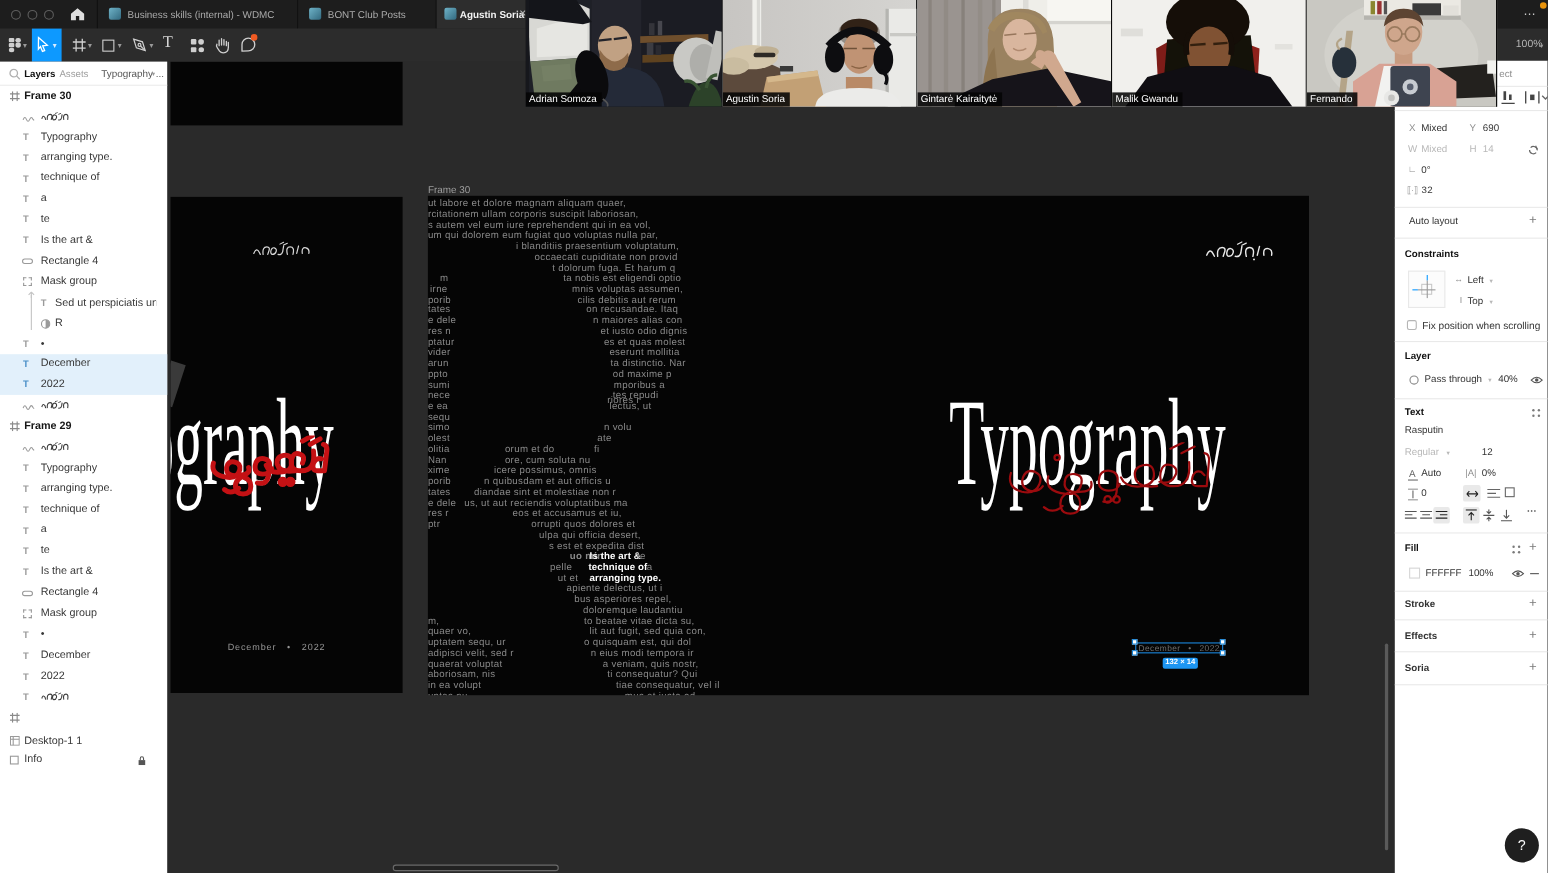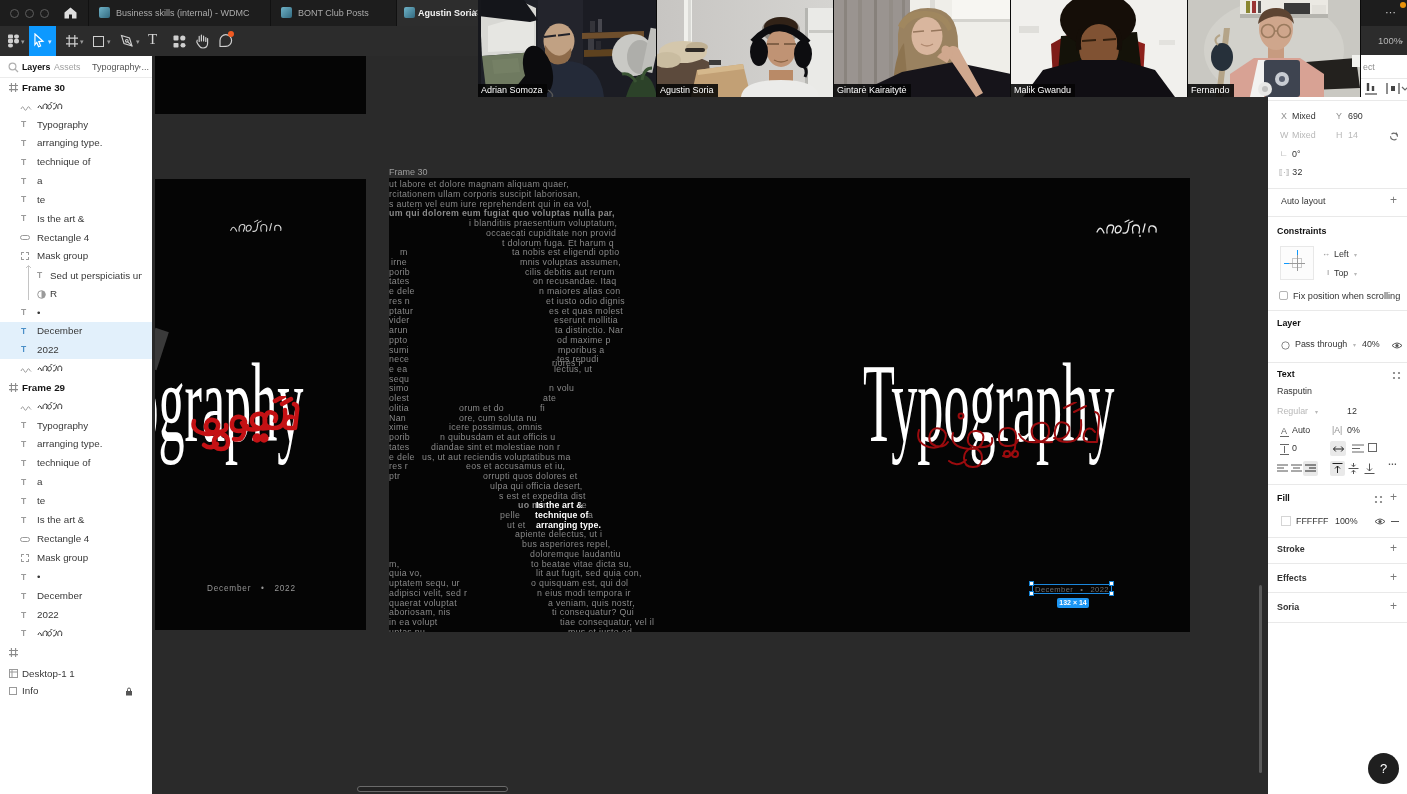--- a/index.html
+++ b/index.html
@@ -80,21 +80,21 @@
     </svg>
 
     <div style="position:absolute; left:52px; top:405px; color:#969696; font-size:8.2px; letter-spacing:0.8px; white-space:nowrap;">December  •  2022</div>
 
     <div style="position:absolute; left:-6px; top:150px; width:14px; height:40px; background:#3a3a3a; transform:rotate(18deg);"></div>
   </div>
   <div class="board" id="board30" style="left:389px; top:178px; width:801px; height:454px;">
     <div class="tr" style="left:0px; top:1.1px;">ut labore et dolore magnam aliquam quaer,</div>
     <div class="tr" style="left:0px; top:10.8px;">rcitationem ullam corporis suscipit laboriosan,</div>
     <div class="tr" style="left:0px; top:20.6px;">s autem vel eum iure reprehendent qui in ea vol,</div>
-    <div class="tr" style="left:0px; top:30.3px;font-weight:bold;">um qui dolorem eum fugiat quo voluptas nulla par,</div>
+    <div class="tr" style="left:0px; top:30.3px;">um qui dolorem eum fugiat quo voluptas nulla par,</div>
     <div class="tr" style="left:80px; top:40.0px;">i blanditiis praesentium voluptatum,</div>
     <div class="tr" style="left:97px; top:49.8px;">occaecati cupiditate non provid</div>
     <div class="tr" style="left:113px; top:59.5px;">t dolorum fuga. Et harum q</div>
     <div class="tr" style="left:11px; top:69.2px;">m</div>
     <div class="tr" style="left:123px; top:69.2px;">ta nobis est eligendi optio</div>
     <div class="tr" style="left:2px; top:78.9px;">irne</div>
     <div class="tr" style="left:131px; top:78.9px;">mnis voluptas assumen,</div>
     <div class="tr" style="left:0px; top:88.7px;">porib</div>
     <div class="tr" style="left:136px; top:88.7px;">cilis debitis aut rerum</div>
     <div class="tr" style="left:0px; top:98.4px;">tates</div>
@@ -148,21 +148,21 @@
     <div class="tr" style="left:111px; top:331.9px;">pelle</div>
     <div class="tr" style="left:146px; top:331.9px;"><b>technique of</b></div>
     <div class="tr" style="left:199px; top:331.9px;">a</div>
     <div class="tr" style="left:118px; top:341.7px;">ut et</div>
     <div class="tr" style="left:147px; top:341.7px;"><b>arranging type.</b></div>
     <div class="tr" style="left:126px; top:351.4px;">apiente delectus, ut i</div>
     <div class="tr" style="left:133px; top:361.1px;">bus asperiores repel,</div>
     <div class="tr" style="left:141px; top:370.8px;">doloremque laudantiu</div>
     <div class="tr" style="left:0px; top:380.6px;">m,</div>
     <div class="tr" style="left:142px; top:380.6px;">to beatae vitae dicta su,</div>
-    <div class="tr" style="left:0px; top:390.3px;">quia vo,</div>
+    <div class="tr" style="left:0px; top:390.3px;">quaer vo,</div>
     <div class="tr" style="left:147px; top:390.3px;">lit aut fugit, sed quia con,</div>
     <div class="tr" style="left:0px; top:400.0px;">uptatem sequ, ur</div>
     <div class="tr" style="left:142px; top:400.0px;">o quisquam est, qui dol</div>
     <div class="tr" style="left:0px; top:409.8px;">adipisci velit, sed r</div>
     <div class="tr" style="left:148px; top:409.8px;">n eius modi tempora ir</div>
     <div class="tr" style="left:0px; top:419.5px;">quaerat voluptat</div>
     <div class="tr" style="left:159px; top:419.5px;">a veniam, quis nostr,</div>
     <div class="tr" style="left:0px; top:429.2px;">aboriosam, nis</div>
     <div class="tr" style="left:163px; top:429.2px;">ti consequatur? Qui</div>
     <div class="tr" style="left:0px; top:439.0px;">in ea volupt</div>

